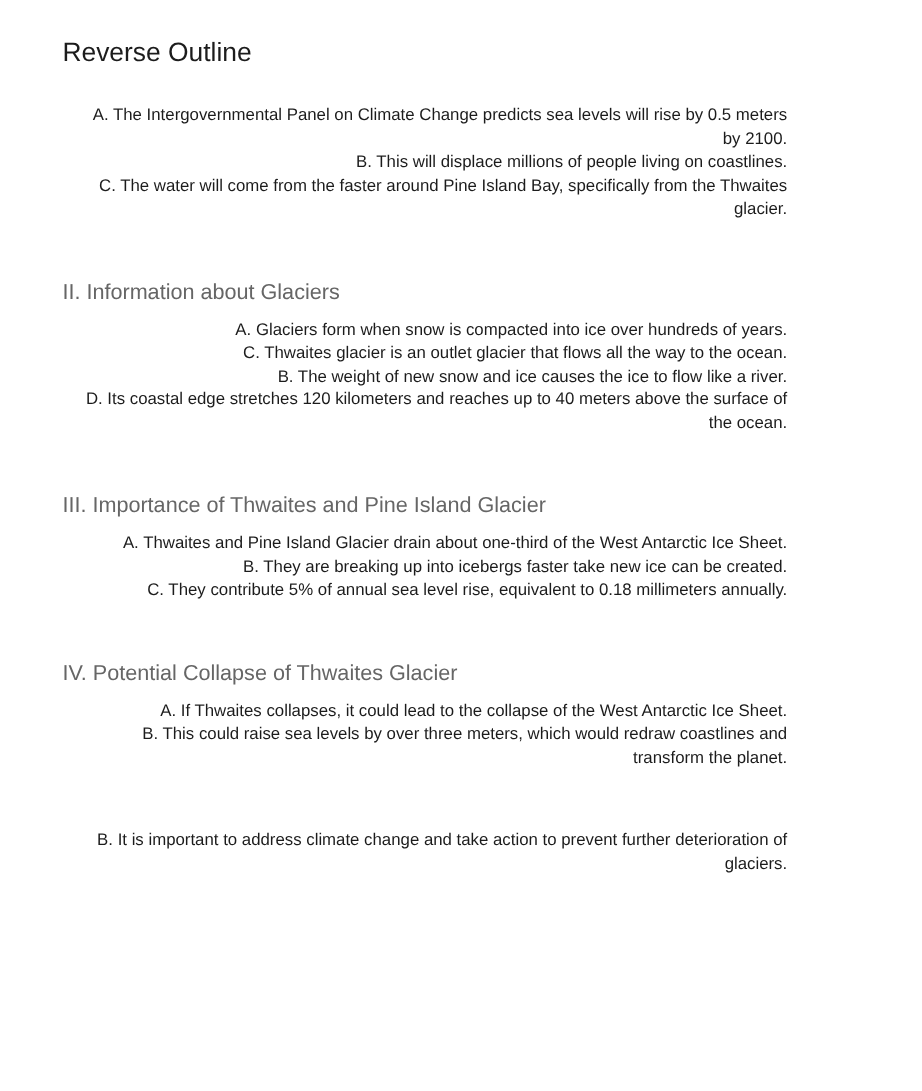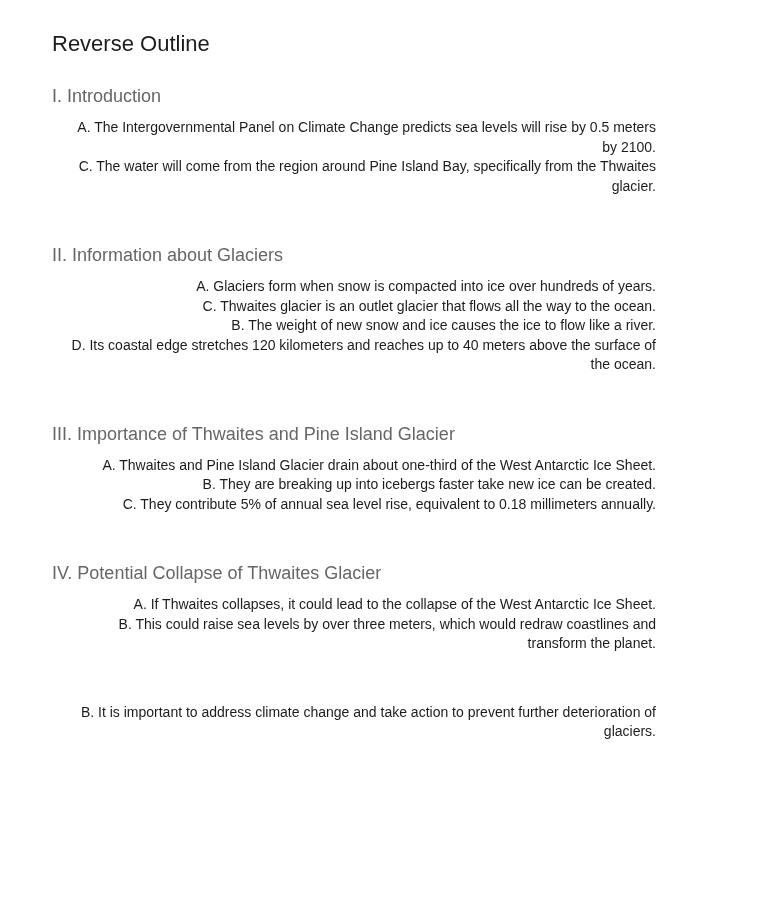--- a/index.html
+++ b/index.html
@@ -51,23 +51,23 @@
   }
 </style>
 </head>
 <body>
 
 <div class="page">
 
   <h1 class="doc-title">Reverse Outline</h1>
 
   <div class="section">
-    <h2 class="section-heading">I. Introduction</h2>
     <p class="outline-item">A. The Intergovernmental Panel on Climate Change predicts sea levels will rise by 0.5 meters by 2100.</p>
-    <p class="outline-item">C. The water will come from the region around Pine Island Bay, specifically from the Thwaites glacier.</p>
+    <p class="outline-item">B. This will displace millions of people living on coastlines.</p>
+    <p class="outline-item">C. The water will come from the faster around Pine Island Bay, specifically from the Thwaites glacier.</p>
   </div>
 
   <div class="section">
     <h2 class="section-heading">II. Information about Glaciers</h2>
     <p class="outline-item">A. Glaciers form when snow is compacted into ice over hundreds of years.</p>
     <p class="outline-item">C. Thwaites glacier is an outlet glacier that flows all the way to the ocean.</p>
     <p class="outline-item">B. The weight of new snow and ice causes the ice to flow like a river.</p>
     <p class="outline-item">D. Its coastal edge stretches 120 kilometers and reaches up to 40 meters above the surface of the ocean.</p>
   </div>
 

